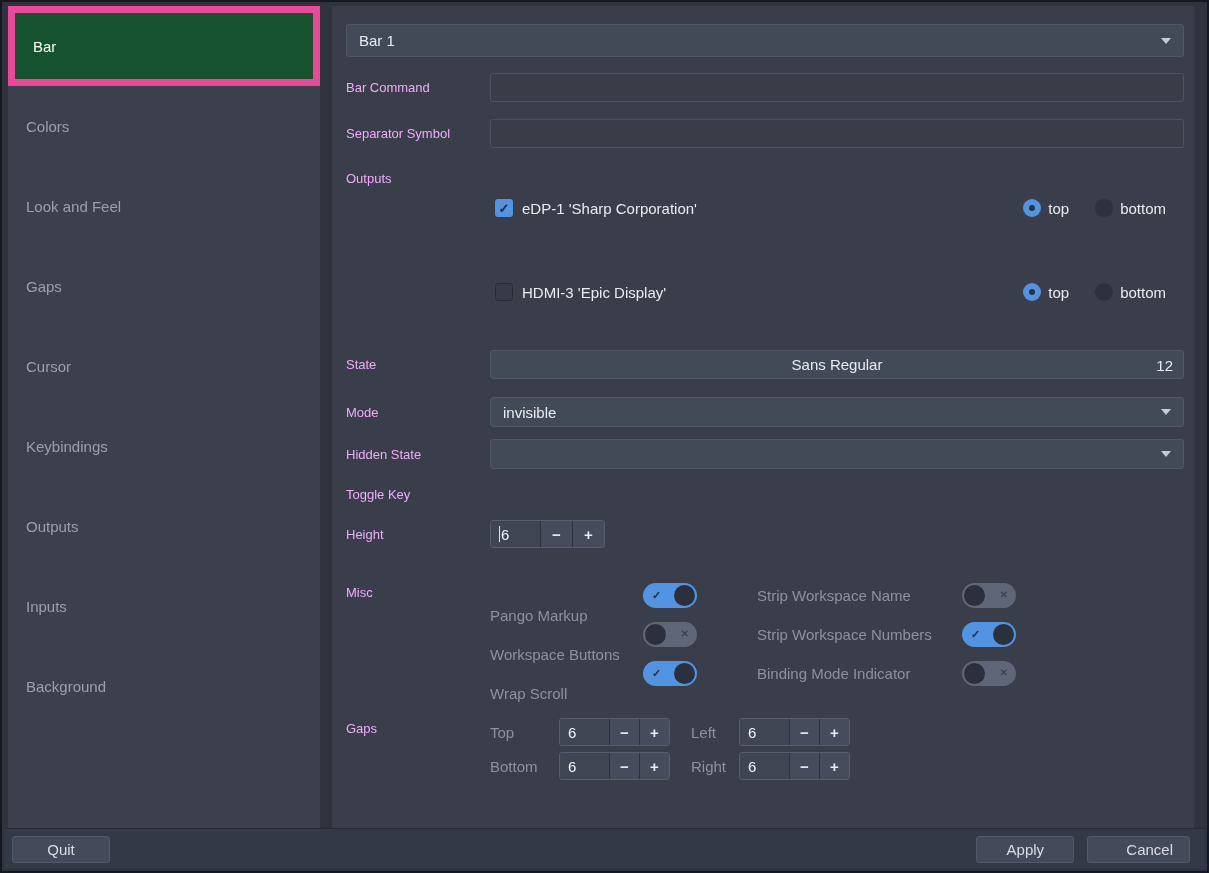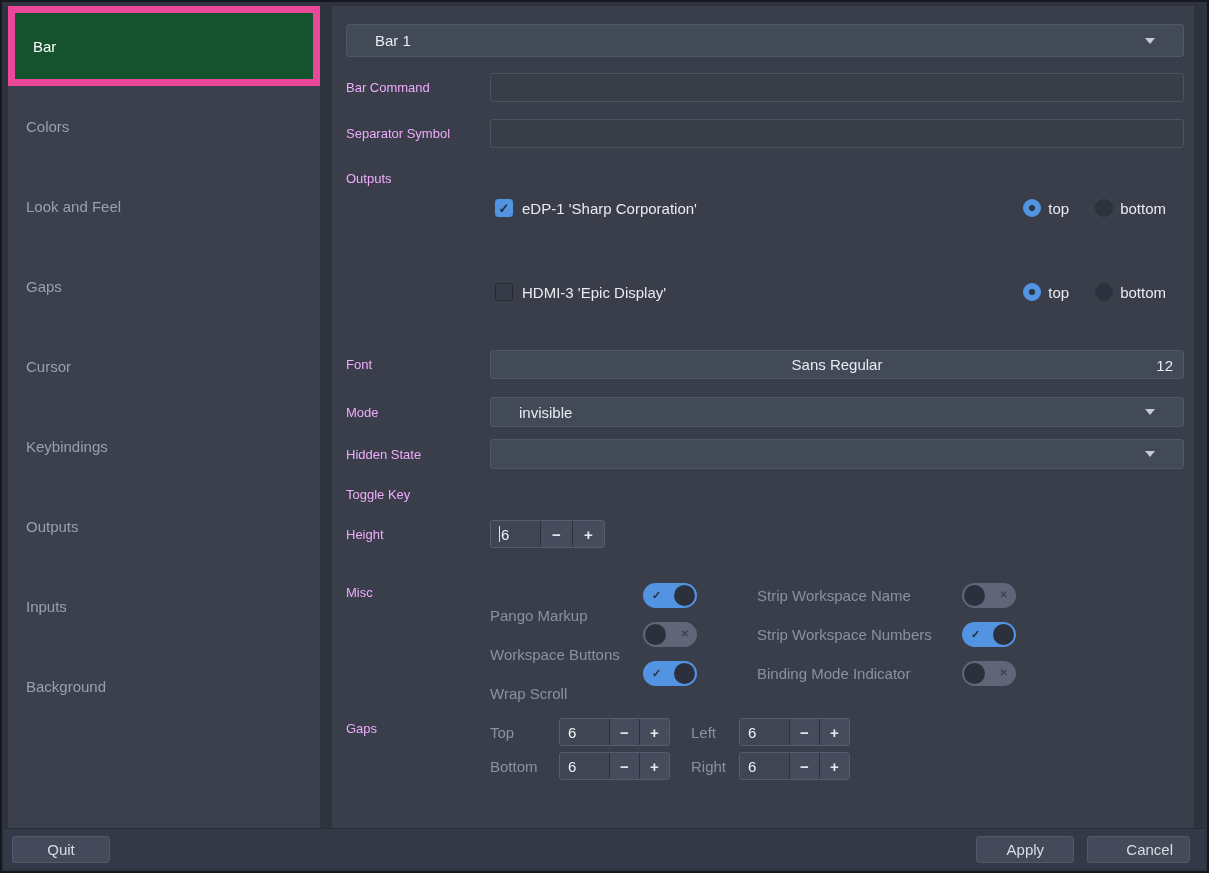--- a/index.html
+++ b/index.html
@@ -20,21 +20,21 @@
   
   .content { position:absolute; left:330px; top:4px; right:13px; bottom:43px;
              background:#393e4a; padding:18px 10px 0 14px; overflow:hidden; }
 
   .row { display:flex; align-items:center; }
   .lbl { width:144px; flex:none; color:#f0abfc; font-size:13px; }
   .lbl-top { align-self:flex-start; padding-top:3px; }
 
   
   .select { display:flex; align-items:center; background:#424957;
-            border:1px solid #505767; border-radius:3px; padding:0 28px;
+            border:1px solid #505767; border-radius:3px; padding:0 12px;
             cursor:default;gap:40px; }
   .select-top { height:33px; width:100%; }
   .select-ctl { height:30px; flex:1; }
   .select-text { color:#e9ecf1; }
   .caret { width:0; height:0; border-left:5px solid transparent;
            border-right:5px solid transparent; border-top:6px solid #c6cbd6;
            margin-left:auto; }
 
   
   .entry { flex:1; height:29px; background:#383d48; border:1px solid #4b5261;
@@ -198,21 +198,21 @@
             </span>
             <span class="radio-opt">
               <span class="radio"></span>
               <span class="radio-label">bottom</span>
             </span>
           </span>
         </div>
       </div>
 
     <div class="row r-font">
-      <span class="lbl">Font</span>
+      <span class="lbl">State</span>
       <div class="font-btn">
         <span class="font-family-text">Sans Regular</span>
         <span class="font-size-text">12</span>
       </div>
     </div>
 
     <div class="row r-mode">
       <span class="lbl">Mode</span>
       <div class="select select-ctl">
         <span class="select-text">invisible</span>

